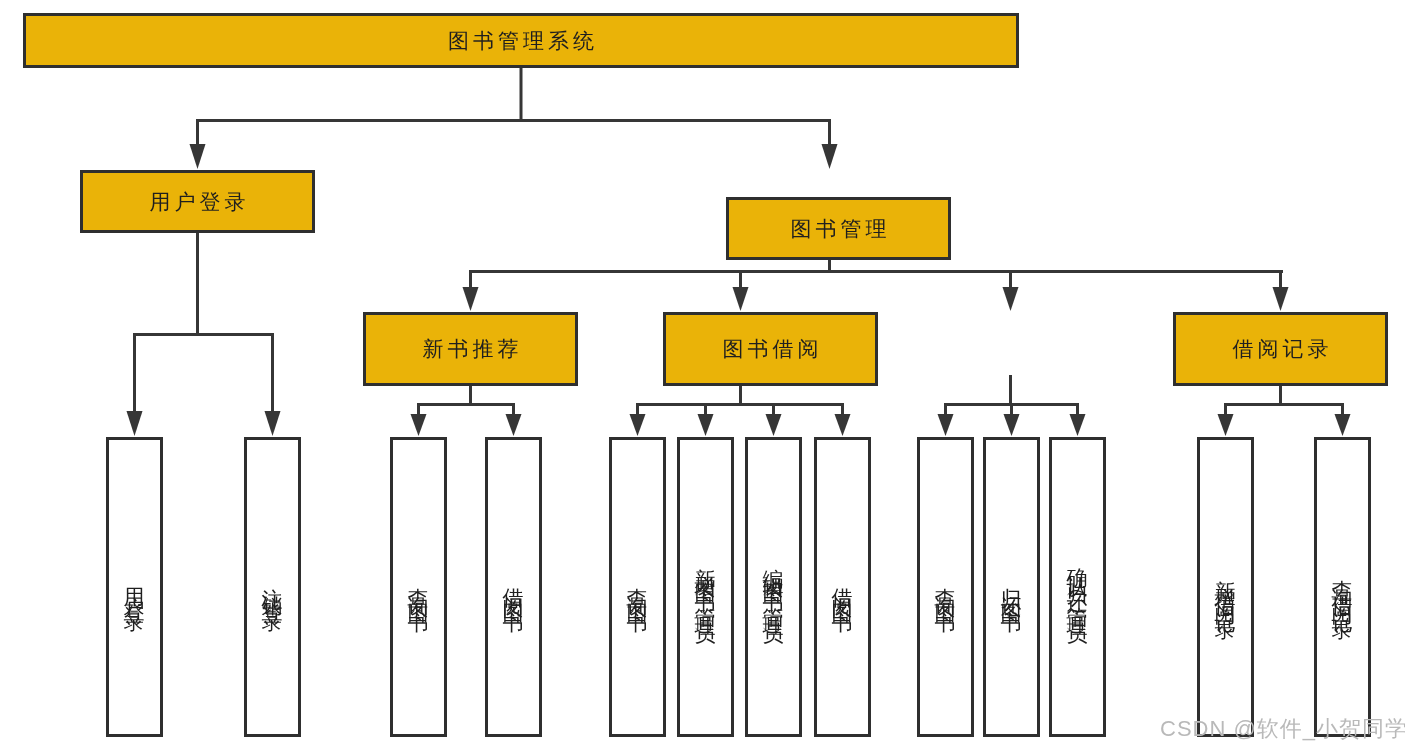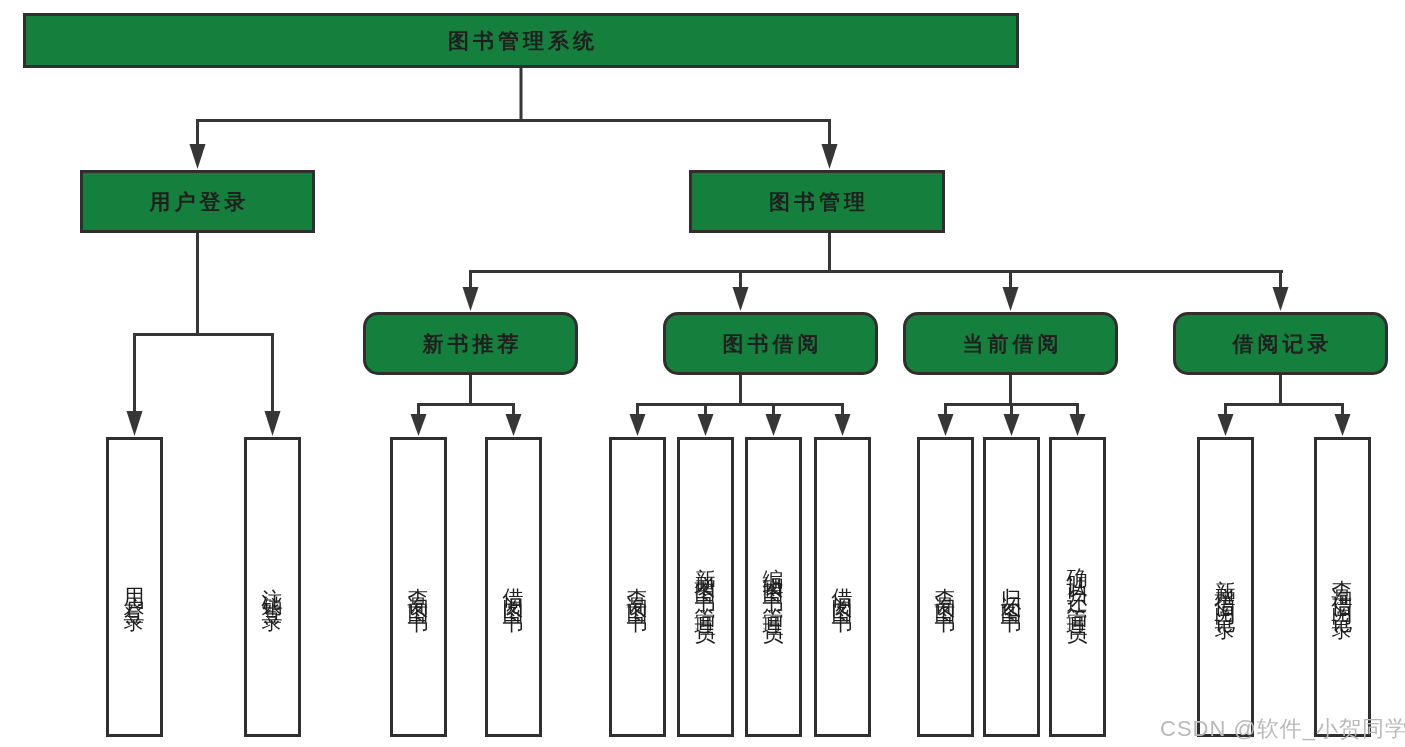--- a/index.html
+++ b/index.html
@@ -26,41 +26,40 @@
     stroke-width: 3;
     fill: none;
   }
   svg.wires polygon {
     fill: #363636;
     stroke: none;
   }
   .hbox {
     position: absolute;
     box-sizing: border-box;
-    background: #15803d;
+    background: #eab308;
     border: 3px solid #2f2f2f;
     display: flex;
     align-items: center;
     justify-content: center;
     color: #1f1f1f;
     font-size: 21px;
     letter-spacing: 4px;
     text-indent: 4px;
     white-space: nowrap;
     z-index: 2;
-    font-weight: bold;
   }
   .root {
     left: 23px; top: 13px;
     width: 996px; height: 55px;
   }
   .l2 { top: 170px; height: 63px; }
   .l2a { left: 80px; width: 235px; }
-  .l2b { left: 689px; width: 256px; }
-  .l3 { top: 312px; height: 63px; width: 215px; border-radius: 15px; }
+  .l2b { left: 726px; width: 225px; margin-top: 27px; }
+  .l3 { top: 312px; height: 74px; width: 215px; }
   .vbox {
     position: absolute;
     box-sizing: border-box;
     top: 437px;
     width: 57px; height: 300px;
     background: #ffffff;
     border: 3px solid #2f2f2f;
     display: flex;
     align-items: center;
     justify-content: center;
@@ -143,23 +142,20 @@
   <div class="hbox l2 l2b">
     <span>图书管理</span>
   </div>
 
   <div class="hbox l3" style="left:363px">
     <span>新书推荐</span>
   </div>
   <div class="hbox l3" style="left:663px">
     <span>图书借阅</span>
   </div>
-  <div class="hbox l3" style="left:903px">
-    <span>当前借阅</span>
-  </div>
   <div class="hbox l3" style="left:1173px">
     <span>借阅记录</span>
   </div>
 
   <div class="vbox" style="left:106px">
     <span class="vlabel">用户登录</span>
   </div>
   <div class="vbox" style="left:244px">
     <span class="vlabel">注销登录</span>
   </div>

